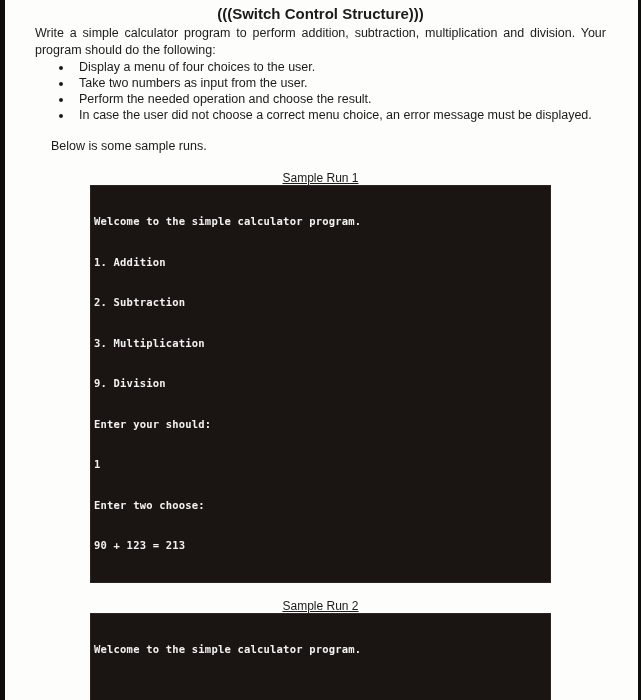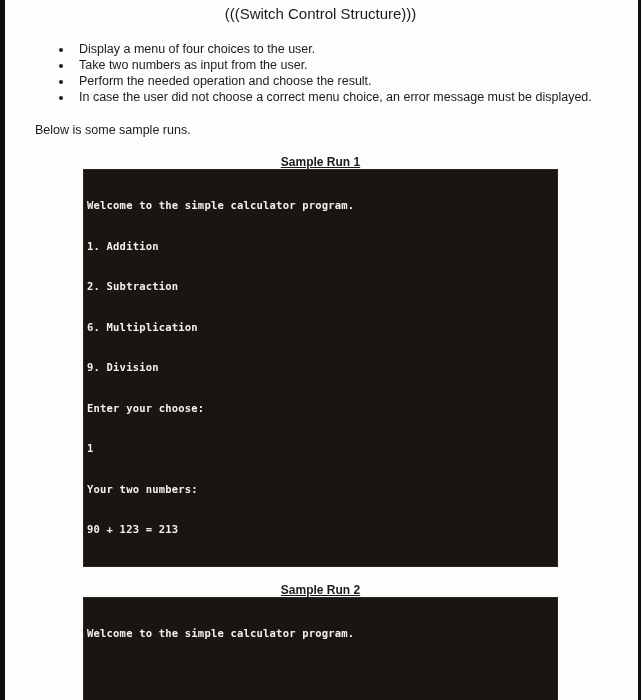--- a/index.html
+++ b/index.html
@@ -15,100 +15,101 @@
     position:absolute;left:0;top:0;width:5px;height:700px;background:#100e0d;
   }
   .edge-bar-right{
     position:absolute;right:1px;top:0;width:3px;height:700px;background:#100e0d;
   }
   .page{
     padding:5px 36px 0 35px;
   }
   .doc-title{
     text-align:center;
-    font-weight:normal;
+    font-weight:bold;
     font-size:15px;
     line-height:18px;
     margin:0;
   }
   .intro{
     margin:2px 0 0 0;
     font-size:12.5px;
     line-height:16.5px;
     text-align:justify;
   }
   ul.req-list{
-    margin:18px 0;
+    margin:1px 0;
     padding:0 0 0 38px;
     list-style:disc;
   }
   ul.req-list li{
     font-size:12.5px;
     line-height:16px;
     padding-left:6px;
   }
   .below-note{
     font-size:12.5px;
     line-height:15px;
-    margin:0;
+    margin:16px;
   }
   .run-label{
     text-align:center;
-    font-weight:bold;
+    font-weight:normal;
     font-size:12px;
     line-height:13px;
     text-decoration:underline;
     margin:18px 0 0 0;
   }
   .console{
     width:452px;
     margin:1px auto 0 auto;
     background:#1a1412;
     color:#f3f1ef;
     font-family:"DejaVu Sans Mono", monospace;
     font-weight:bold;
     font-size:10.5px;
     line-height:13.5px;
-    padding:2px 18px 2px 3px;
+    padding:2px 4px 2px 3px;
     letter-spacing:0.2px;
     white-space:pre;
     box-shadow:0 0 0 1px #2a2422;
   }
   .console .cline{min-height:1em;}
 </style>
 </head>
 <body>
 
 <div class="edge-bar-left"></div>
 <div class="edge-bar-right"></div>
 
 <div class="page">
 
   <div class="doc-title">(((Switch Control Structure)))</div>
 
+  <p class="intro">Write a simple calculator program to perform addition, subtraction, multiplication and division. Your program should do the following:</p>
 
   <ul class="req-list">
     <li>Display a menu of four choices to the user.</li>
     <li>Take two numbers as input from the user.</li>
     <li>Perform the needed operation and choose the result.</li>
     <li>In case the user did not choose a correct menu choice, an error message must be displayed.</li>
   </ul>
 
   <p class="below-note">Below is some sample runs.</p>
 
   <div class="run-label">Sample Run 1</div>
   <div class="console">
     <div class="cline">Welcome to the simple calculator program.</div>
     <div class="cline">1. Addition</div>
     <div class="cline">2. Subtraction</div>
-    <div class="cline">6. Multiplication</div>
+    <div class="cline">3. Multiplication</div>
     <div class="cline">9. Division</div>
-    <div class="cline">Enter your choose:</div>
+    <div class="cline">Enter your should:</div>
     <div class="cline">1</div>
-    <div class="cline">Your two numbers:</div>
+    <div class="cline">Enter two choose:</div>
     <div class="cline">90 + 123 = 213</div>
   </div>
 
   <div class="run-label">Sample Run 2</div>
   <div class="console">
     <div class="cline">Welcome to the simple calculator program.</div>
     
     
     
     

